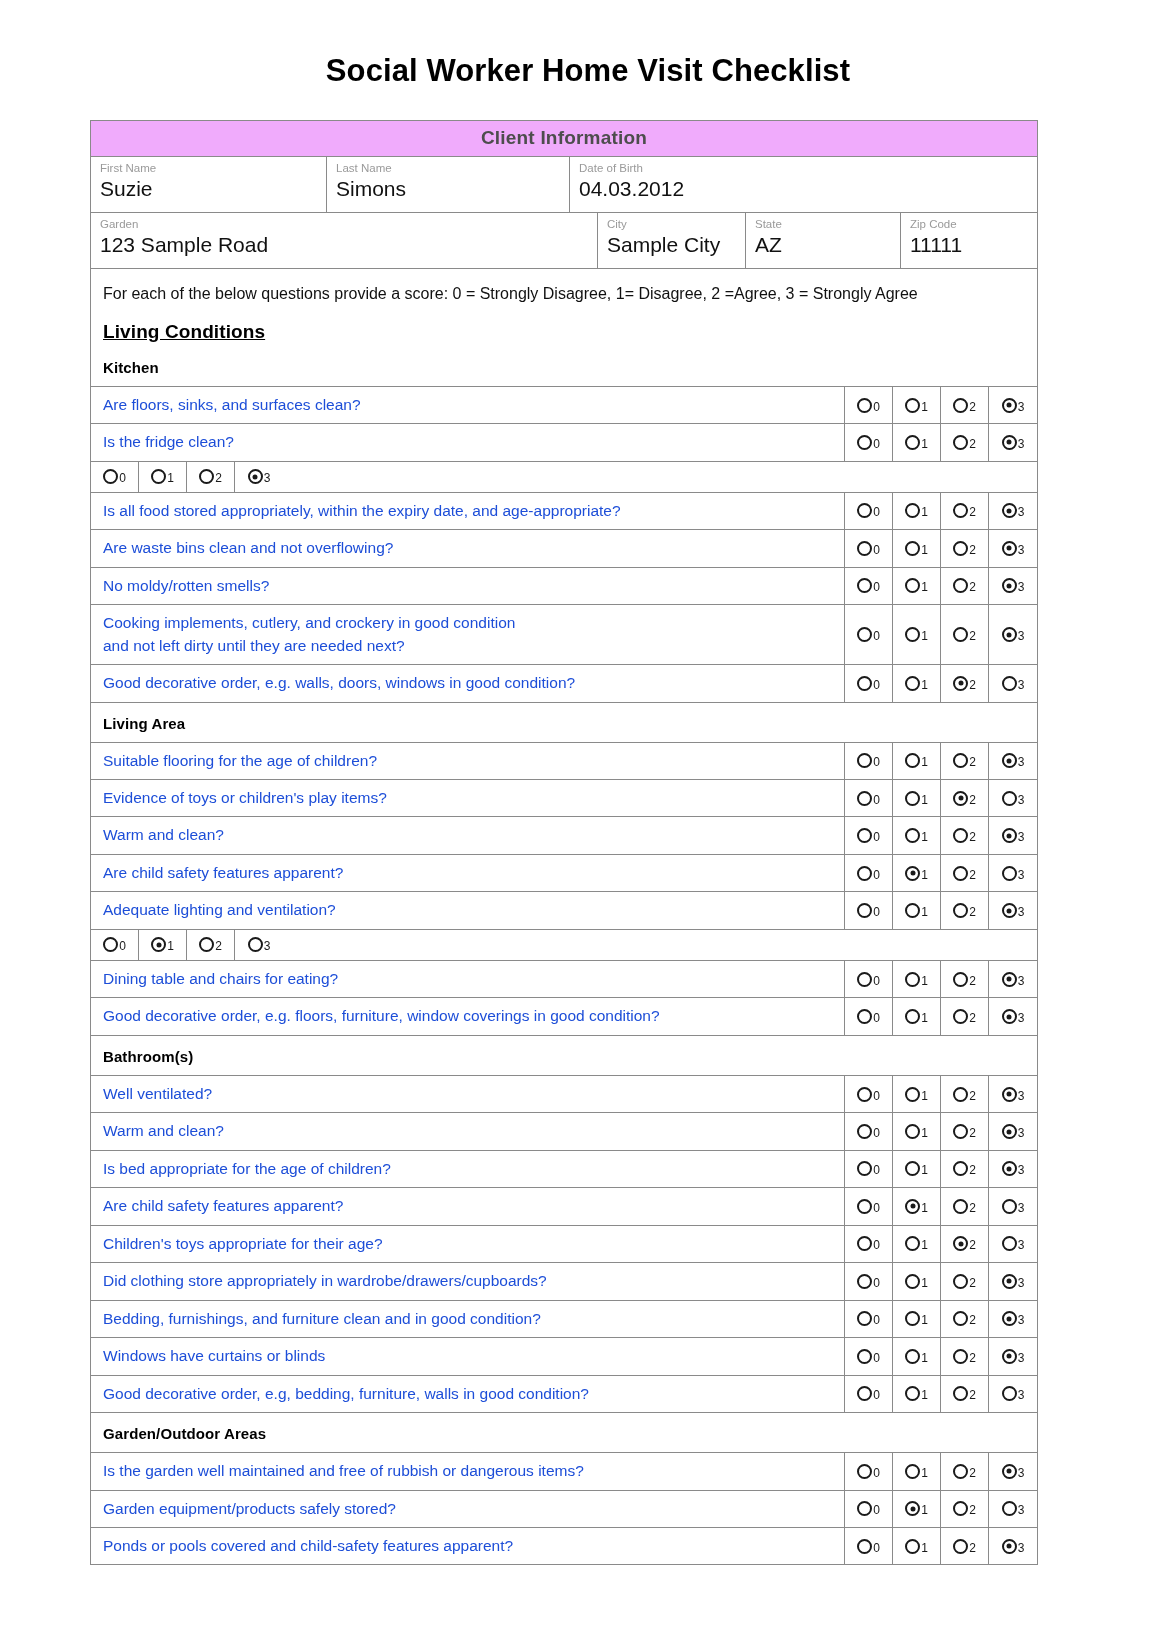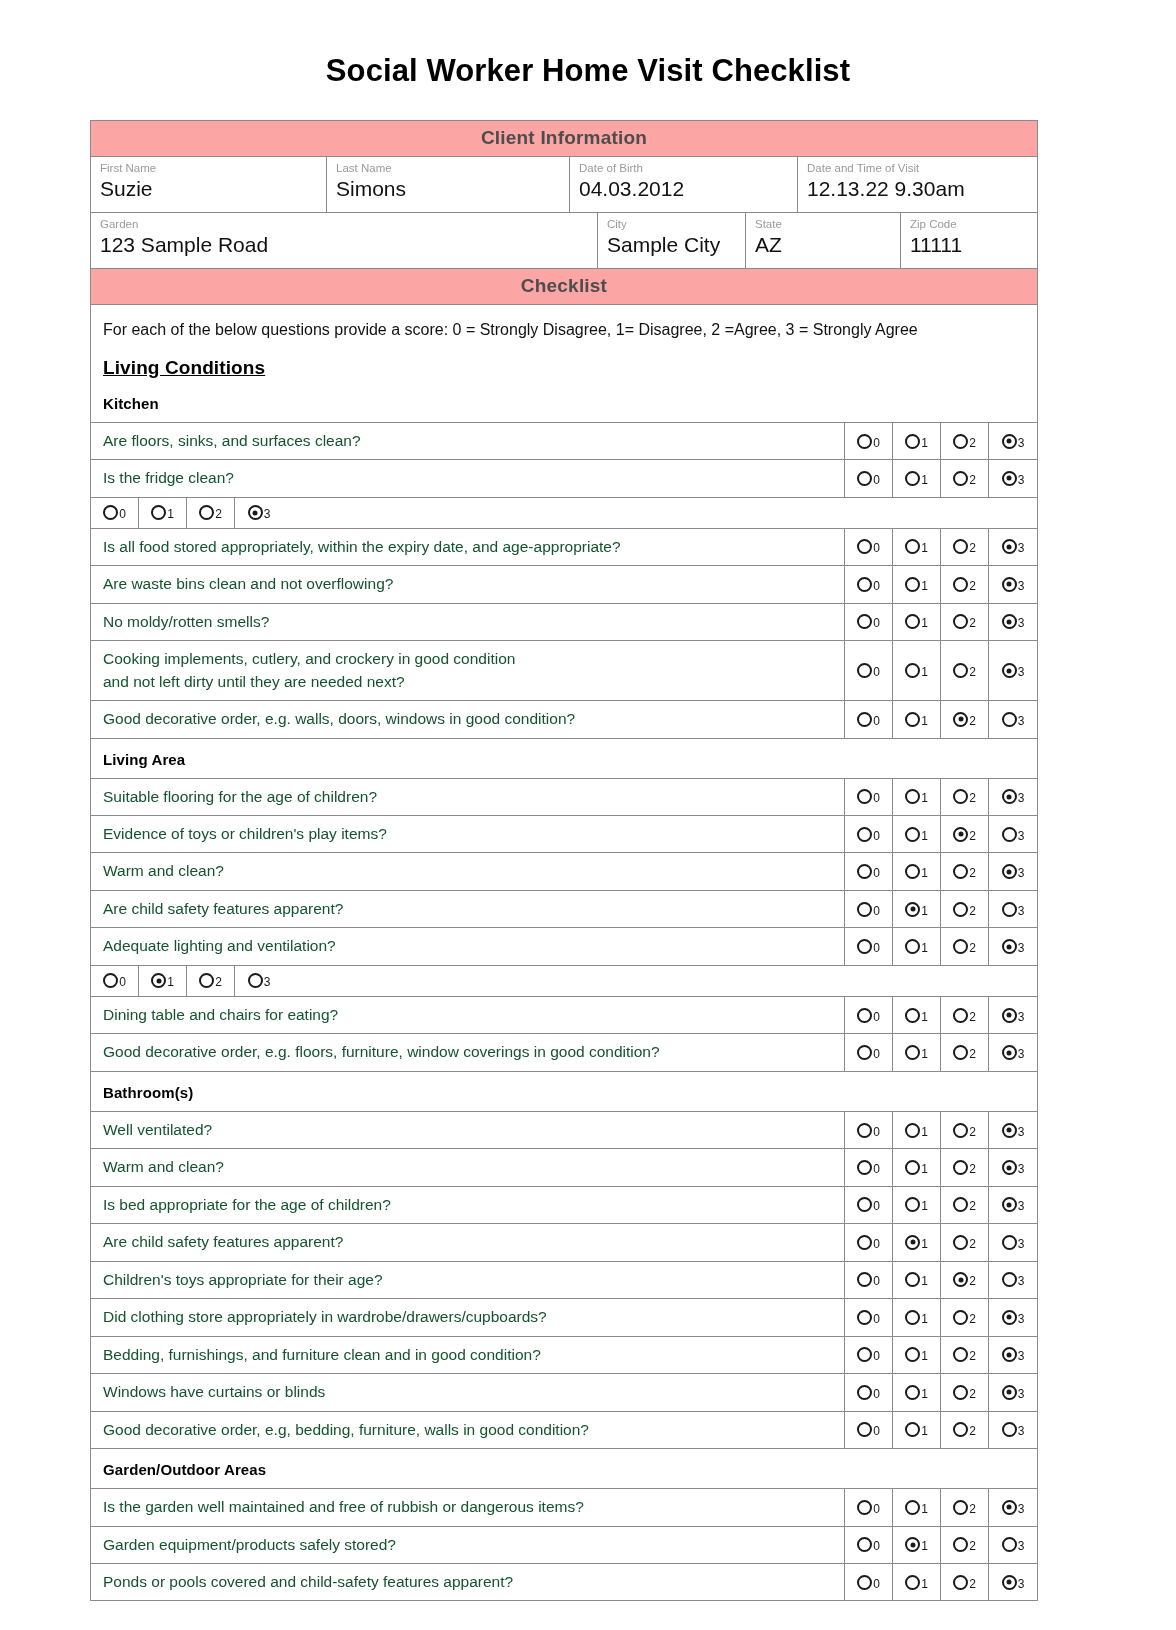--- a/index.html
+++ b/index.html
@@ -32,21 +32,21 @@
 
   .sheet {
     margin: 31px 90px 0 90px;
     width: 948px;
     border: 1px solid #8a8a8a;
     border-collapse: collapse;
   }
 
   
   .band {
-    background: #fca5a5;
+    background: #f0abfc;
     text-align: center;
     font-size: 19px;
     font-weight: bold;
     color: #4d4d4d;
     padding: 6px 0 7px 0;
     border-bottom: 1px solid #8a8a8a;
     letter-spacing: 0.2px;
   }
 
   
@@ -118,21 +118,21 @@
     border-bottom: 1px solid #8a8a8a;
     min-height: 31px;
   }
   .q-row:last-child { border-bottom: none; }
   .q-text {
     flex: 1;
     font-size: 15.5px;
     padding: 7px 22px 7px 12px;
     line-height: 1.45;
     border-right: 1px solid #8a8a8a;
-    color: #14532d;
+    color: #1d4ed8;
     display: flex;
     align-items: center;
   }
   .q-text.two-line { align-items: flex-start; }
   .opts { display: flex; }
   .opt {
     width: 48px;
     border-right: 1px solid #8a8a8a;
     display: flex;
     align-items: center;
@@ -180,24 +180,20 @@
         <div class="lbl">First Name</div>
         <div class="val">Suzie</div>
       </div>
       <div class="cell w-last">
         <div class="lbl">Last Name</div>
         <div class="val">Simons</div>
       </div>
       <div class="cell w-dob">
         <div class="lbl">Date of Birth</div>
         <div class="val">04.03.2012</div>
-      </div>
-      <div class="cell w-visit">
-        <div class="lbl">Date and Time of Visit</div>
-        <div class="val">12.13.22  9.30am</div>
       </div>
     </div>
 
     <div class="info-row">
       <div class="cell w-addr">
         <div class="lbl">Garden</div>
         <div class="val">123 Sample Road</div>
       </div>
       <div class="cell w-city">
         <div class="lbl">City</div>
@@ -206,21 +202,20 @@
       <div class="cell w-state">
         <div class="lbl">State</div>
         <div class="val">AZ</div>
       </div>
       <div class="cell w-zip">
         <div class="lbl">Zip Code</div>
         <div class="val">11111</div>
       </div>
     </div>
 
-    <div class="band">Checklist</div>
 
     <div class="intro">For each of the below questions provide a score: 0 = Strongly Disagree, 1= Disagree, 2 =Agree, 3 = Strongly Agree</div>
 
     <div class="group-title">Living Conditions</div>
 
     <div id="sections-host">
         <div class="sub-title first">Kitchen</div>
         <div class="q-row">
           <div class="q-text" style="white-space: pre-line;">Are floors, sinks, and surfaces clean?</div>
           <div class="opts">

